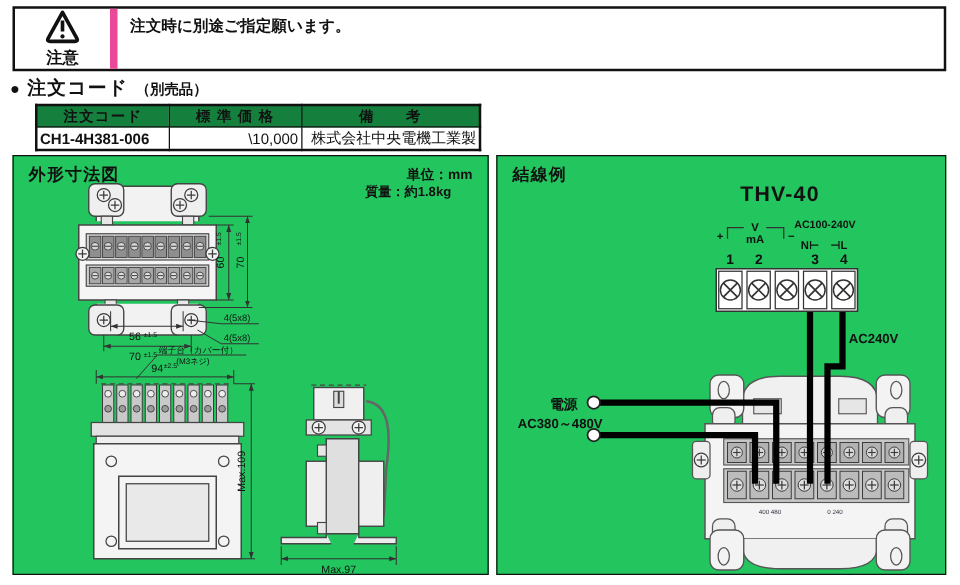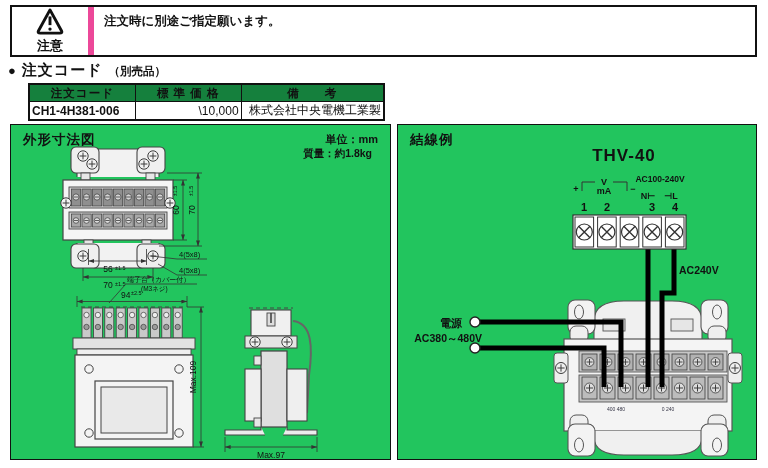--- a/index.html
+++ b/index.html
@@ -22,21 +22,21 @@
   .c1{width:103px;font-weight:bold;} .c2{width:103px;} .c3{width:141px;}
   .cell-code{text-align:left;padding-left:3px;font-size:12.5px;}
   .cell-price{text-align:right;padding-right:16px;font-size:12.5px;}
   .cell-remark{text-align:right;padding-left:3px;font-size:12px;}
   
   .panel{position:absolute;border:1.5px solid #111;background:#22c55e;}
   .panel-dims{left:10px;top:124px;width:379px;height:334px;}
   .panel-wiring{left:397px;top:124px;width:358px;height:334px;}
   .panel-title{position:absolute;left:12px;top:6px;font-size:13.5px;font-weight:700;letter-spacing:1px;}
   .unit-note{position:absolute;right:12px;top:7px;font-size:11px;font-weight:700;}
-  .weight-note{position:absolute;right:18px;top:22px;font-size:10.5px;font-weight:700;}
+  .weight-note{position:absolute;right:29px;top:22px;font-size:10.5px;font-weight:700;}
   .panel svg{position:absolute;left:0;top:0;}
   svg text{font-family:"Liberation Sans","DejaVu Sans",sans-serif;fill:#111;}
   .dim-t{font-size:8.5px;} .tol-t{font-size:5.5px;} .tiny-t{font-size:7.5px;} .tap-t{font-size:5px;fill:#334;}
   .model-t{font-size:17px;font-weight:600;letter-spacing:1px;}
   .num-t{font-size:11px;font-weight:700;} .lbl-t{font-size:9px;font-weight:700;}
   .ac-t{font-size:8.5px;font-weight:700;} .pw-t{font-size:11px;font-weight:700;}
   .pwr-t{font-size:10.5px;font-weight:700;} .ac240-t{font-size:10.5px;font-weight:700;}
 </style>
 </head>
 <body>

